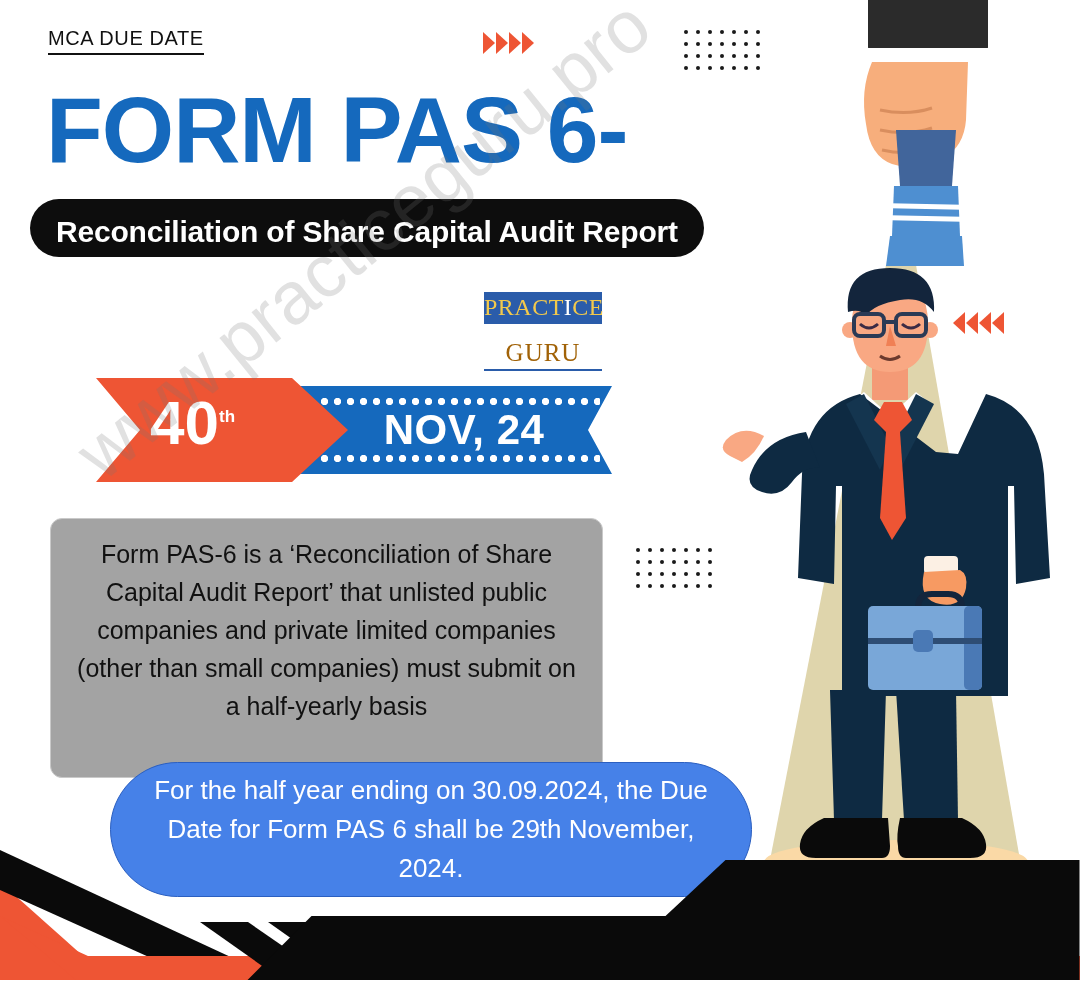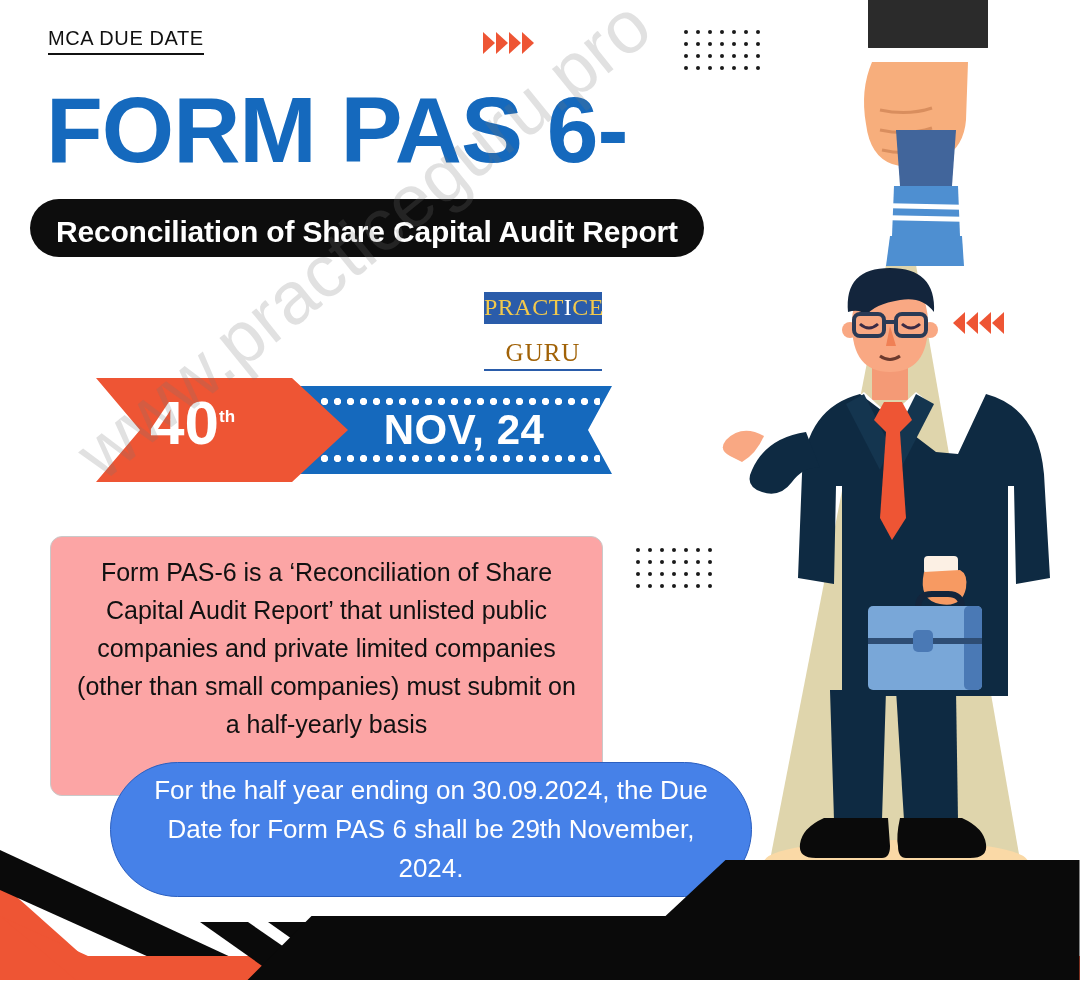--- a/index.html
+++ b/index.html
@@ -60,22 +60,22 @@
   #rb-orange{position:absolute;left:0;top:0;width:252px;height:104px;
       background:#EE5534;
       clip-path:polygon(0 0,196px 0,252px 52px,196px 104px,0 104px,44px 52px);}
   #rb-day{position:absolute;left:54px;top:14px;color:#fff;font-size:62px;
       font-weight:bold;line-height:1;}
   #rb-day sup{font-size:17px;font-weight:bold;vertical-align:super;}
   #rb-mon{position:absolute;left:248px;top:28px;width:240px;text-align:center;
       color:#fff;font-size:42px;font-weight:bold;letter-spacing:.5px;}
 
   
-  #infocard{position:absolute;left:50px;top:536px;width:553px;height:260px;
-      background:#fca5a5;border:1px solid #c9c9c9;border-radius:12px;
+  #infocard{position:absolute;left:50px;top:518px;width:553px;height:260px;
+      background:#a3a3a3;border:1px solid #c9c9c9;border-radius:12px;
       box-sizing:border-box;padding:16px 18px 0;}
   #infocard p{margin:0;text-align:center;font-size:25px;line-height:1.52;color:#111;}
 
   
   #callout{position:absolute;left:110px;top:762px;width:642px;height:135px;
       background:#4681E8;border-radius:68px;border:1px solid #2b5fc0;
       box-sizing:border-box;display:flex;align-items:center;justify-content:flex-end;}
   #callout p{margin:0;text-align:center;color:#fff;font-size:26px;line-height:1.5;
       padding:0 28px;}
 

